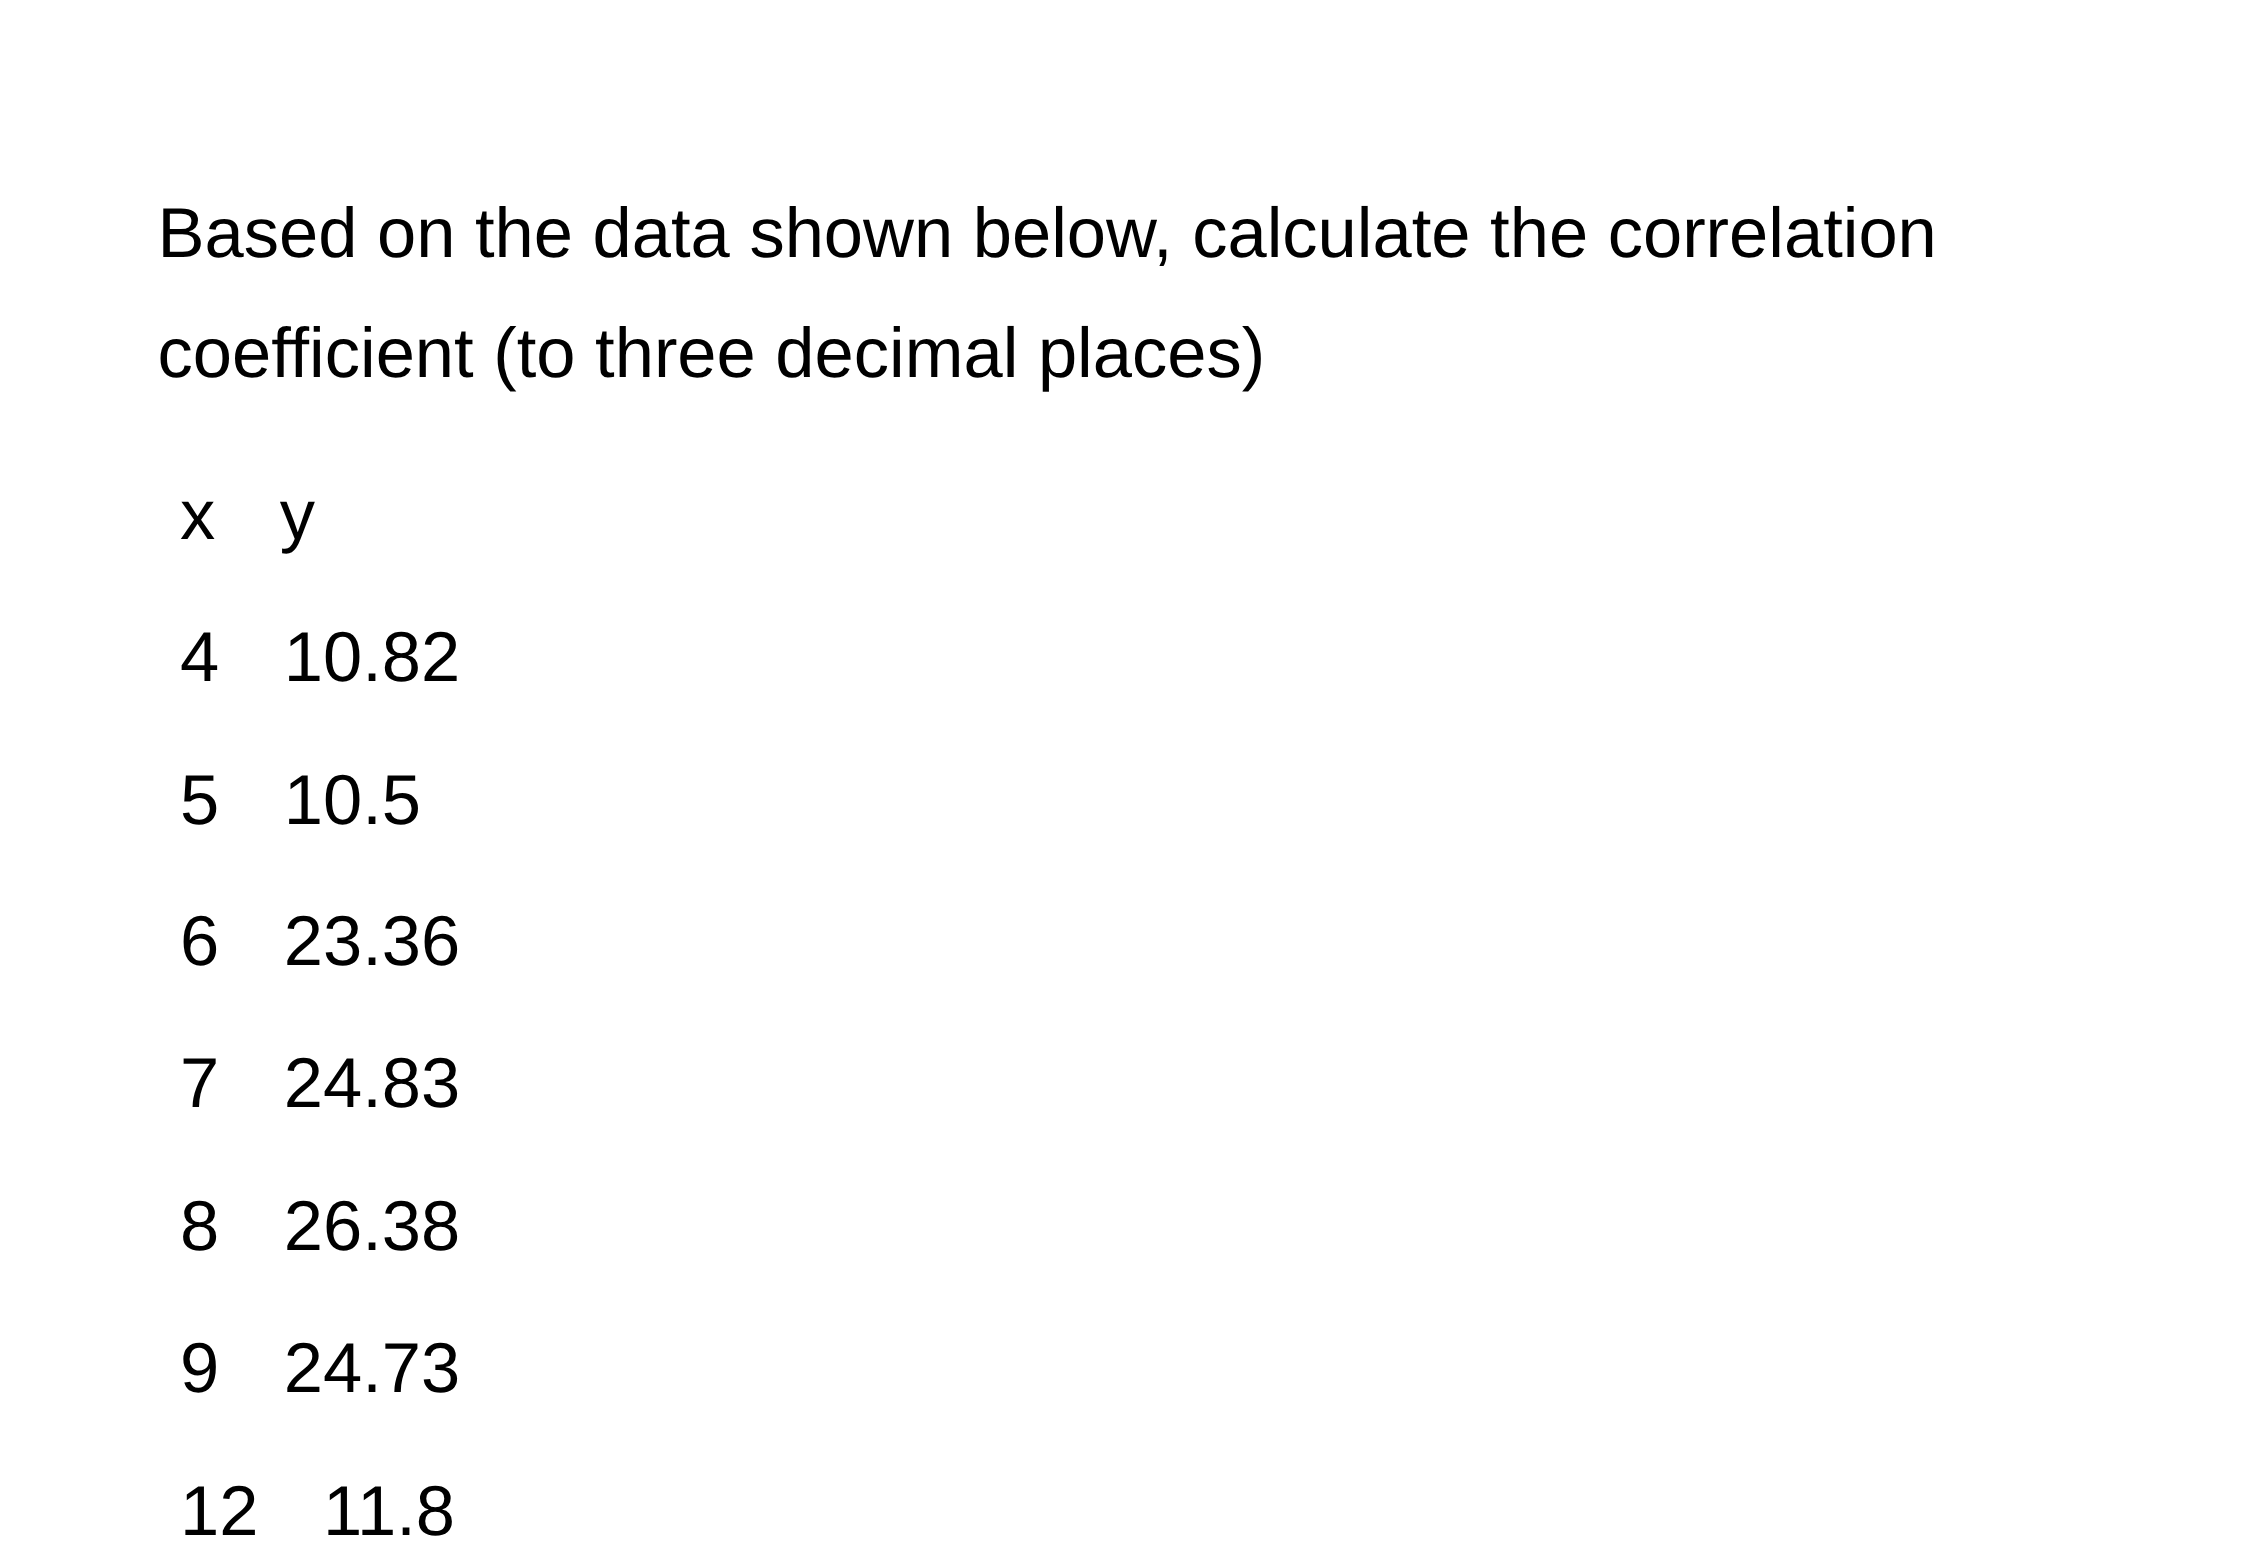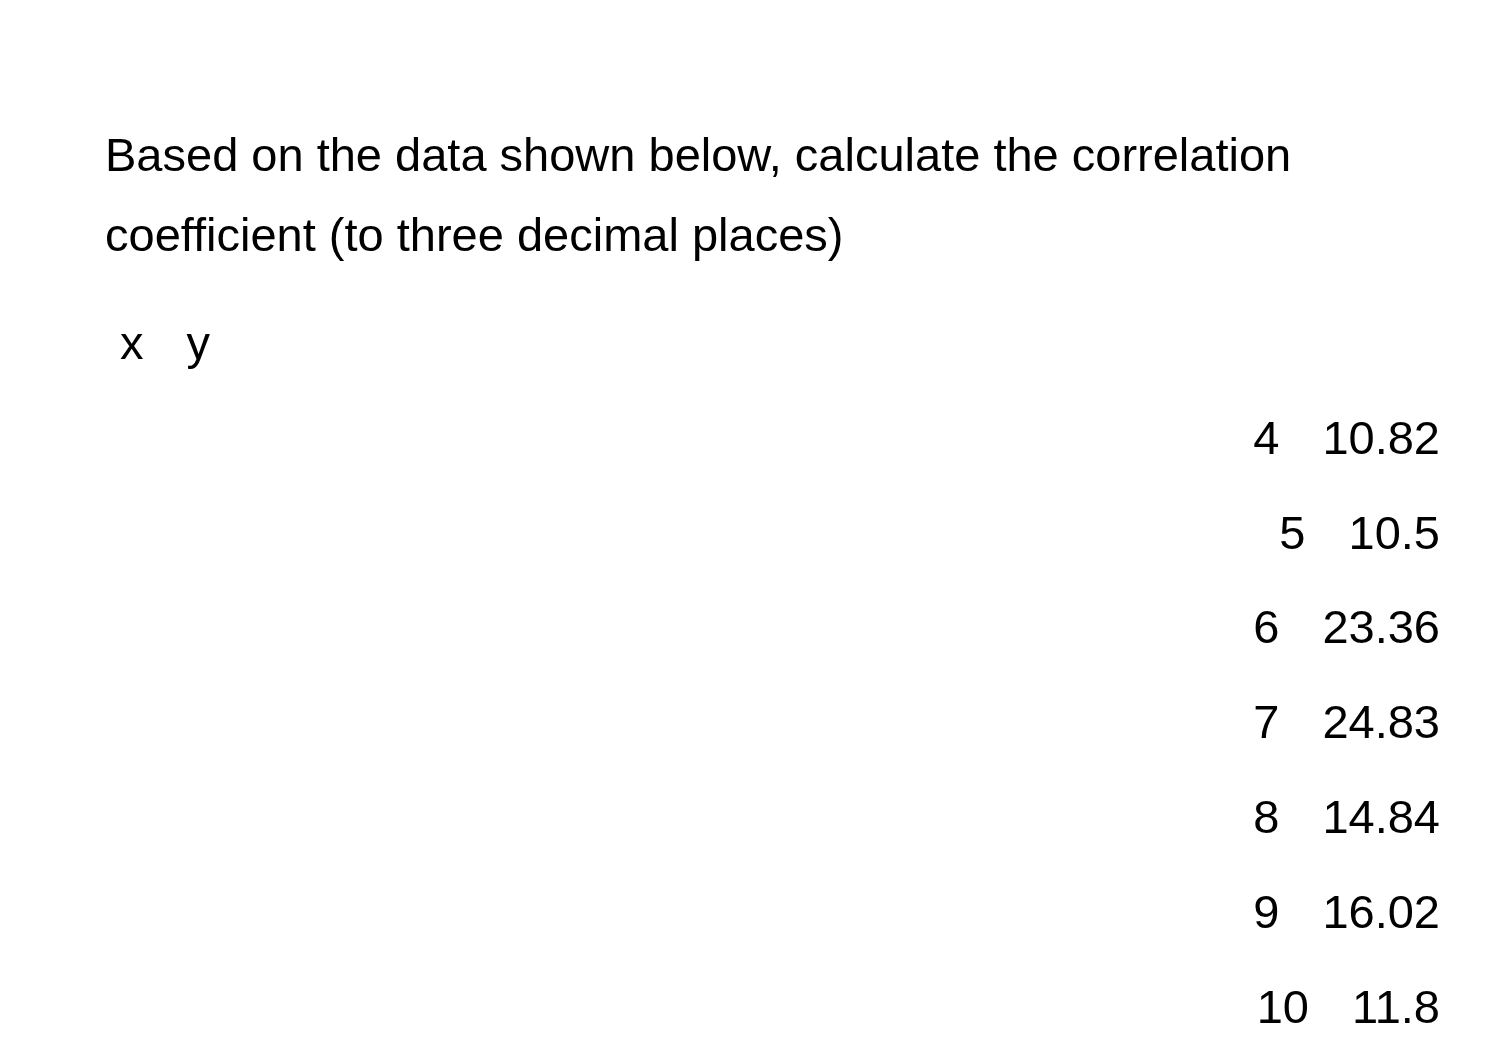--- a/index.html
+++ b/index.html
@@ -18,21 +18,20 @@
       line-height: 1.7;
     }
     .question-text {
       margin-bottom: 28px;
     }
     .table-header {
       margin-bottom: 0;
     }
     .data-row {
       margin-bottom: 0;
-      text-align: right;
     }
   </style>
 </head>
 <body>
 
 <div class="question-text">Based on the data shown below, calculate the correlation coefficient (to three decimal places)</div>
 
 <div class="table-header">
   <span>x</span>
   <span>y</span>
@@ -53,24 +52,24 @@
   <span>23.36</span>
 </div>
 
 <div class="data-row">
   <span>7</span>
   <span>24.83</span>
 </div>
 
 <div class="data-row">
   <span>8</span>
-  <span>14.84</span>
+  <span>26.38</span>
 </div>
 
 <div class="data-row">
   <span>9</span>
-  <span>16.02</span>
+  <span>24.73</span>
 </div>
 
 <div class="data-row">
-  <span>10</span>
+  <span>12</span>
   <span>11.8</span>
 </div>
 
 </body></html>

